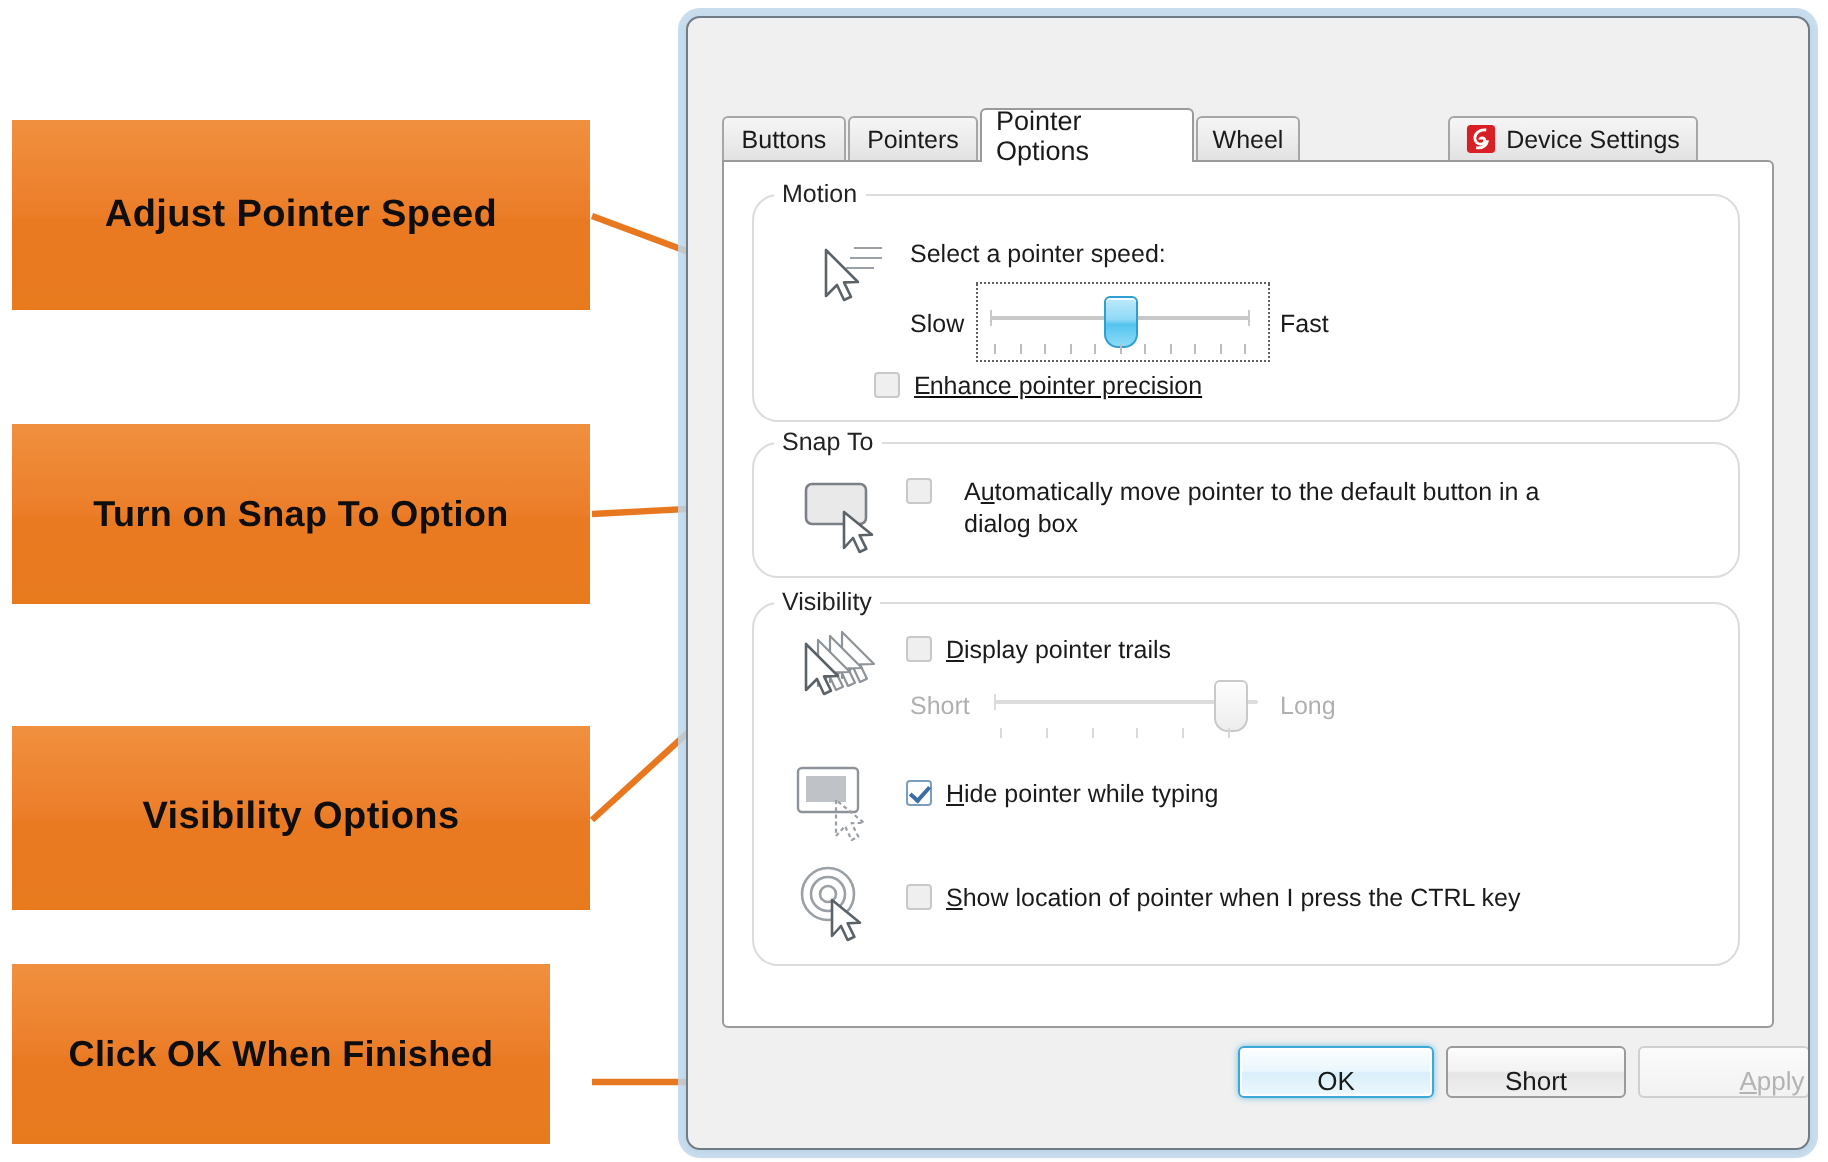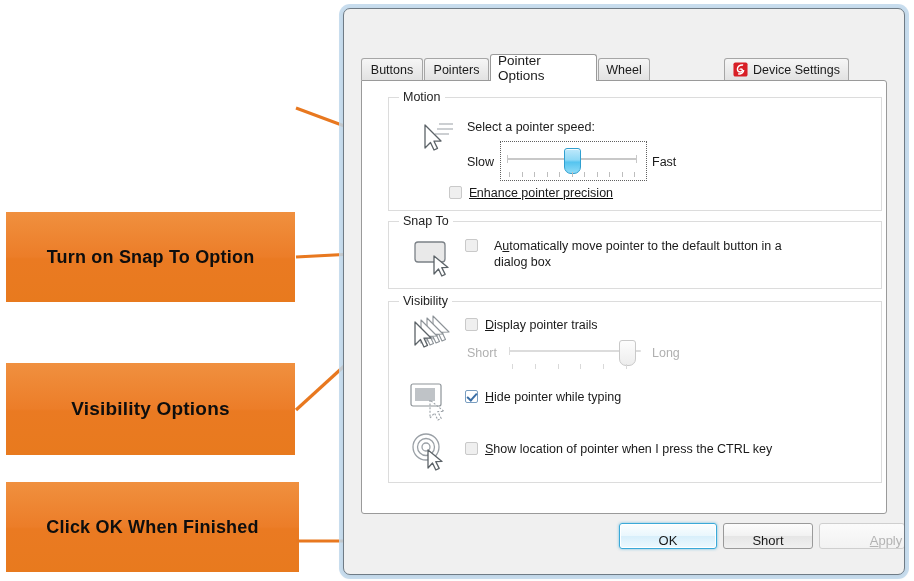--- a/index.html
+++ b/index.html
@@ -76,21 +76,21 @@
   .dev-icon{width:15px;height:15px;margin-right:5px;flex:0 0 auto;}
 
   .tabpage{
     position:absolute;left:8px;right:8px;top:26px;bottom:52px;
     background:#ffffff;border:1px solid #9a9a9a;border-radius:0 3px 3px 3px;
   }
 
   
   .group{
     position:absolute;
-    border:1px solid #dcdcdc;border-radius:0;margin-left:12px;
+    border:1px solid #dcdcdc;border-radius:13px;
   }
   .group>.legend{
     position:absolute;left:10px;top:-8px;background:#ffffff;
     padding:0 4px;font-size:12.5px;color:#222;
   }
 
   .lbl{font-size:12.5px;color:#1a1a1a;}
   .lbl u{text-decoration:underline;}
   .dim{color:#b0b0b0;}
 
@@ -148,30 +148,33 @@
   .btn u{text-decoration:underline;}
 
   
   .pict{position:absolute;}
 </style>
 </head>
 <body>
 
 <div id="root">
 
+  <div class="callout" style="left:6px;top:60px;width:289px;height:95px;font-size:19px;">
+    <span>Adjust Pointer Speed</span>
+  </div>
 
   <div class="callout" style="left:6px;top:212px;width:289px;height:90px;font-size:18px;">
     <span>Turn on Snap To Option</span>
   </div>
 
   <div class="callout" style="left:6px;top:363px;width:289px;height:92px;font-size:19px;">
     <span>Visibility Options</span>
   </div>
 
-  <div class="callout" style="left:6px;top:482px;width:293px;height:90px;font-size:18px;">
+  <div class="callout" style="left:6px;top:482px;width:269px;height:90px;font-size:18px;">
     <span>Click OK When Finished</span>
   </div>
 
   <svg id="arrows" viewBox="0 0 914 581">
     <defs>
       <marker id="ah" markerWidth="7" markerHeight="7" refX="5.4" refY="3.2" orient="auto" markerUnits="strokeWidth">
         <path d="M0,0.3 L6.4,3.2 L0,6.1 L1.5,3.2 Z" fill="#e8781f"></path>
       </marker>
     </defs>
     <g stroke="#e8781f" stroke-width="3.2" fill="none" marker-end="url(#ah)">

